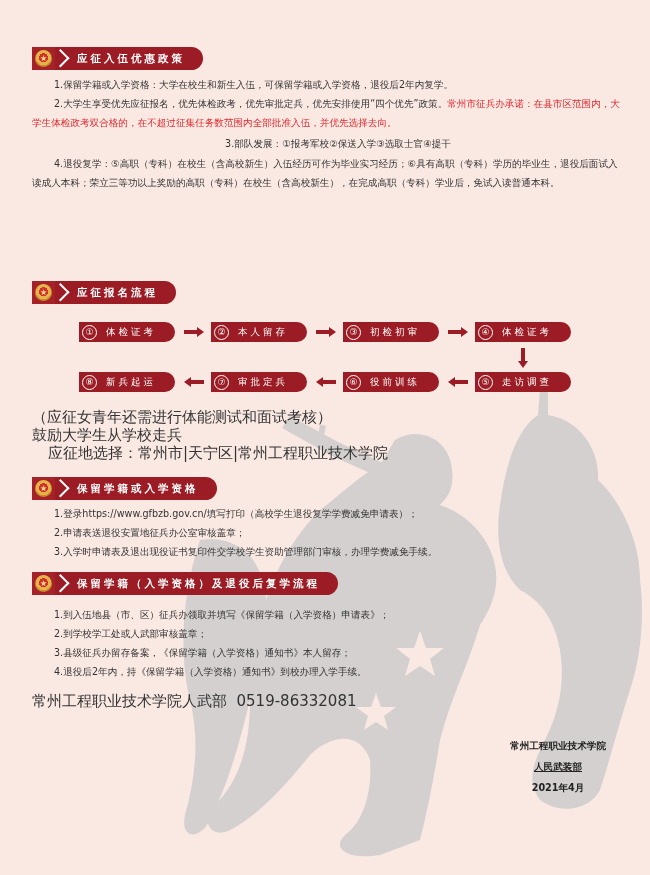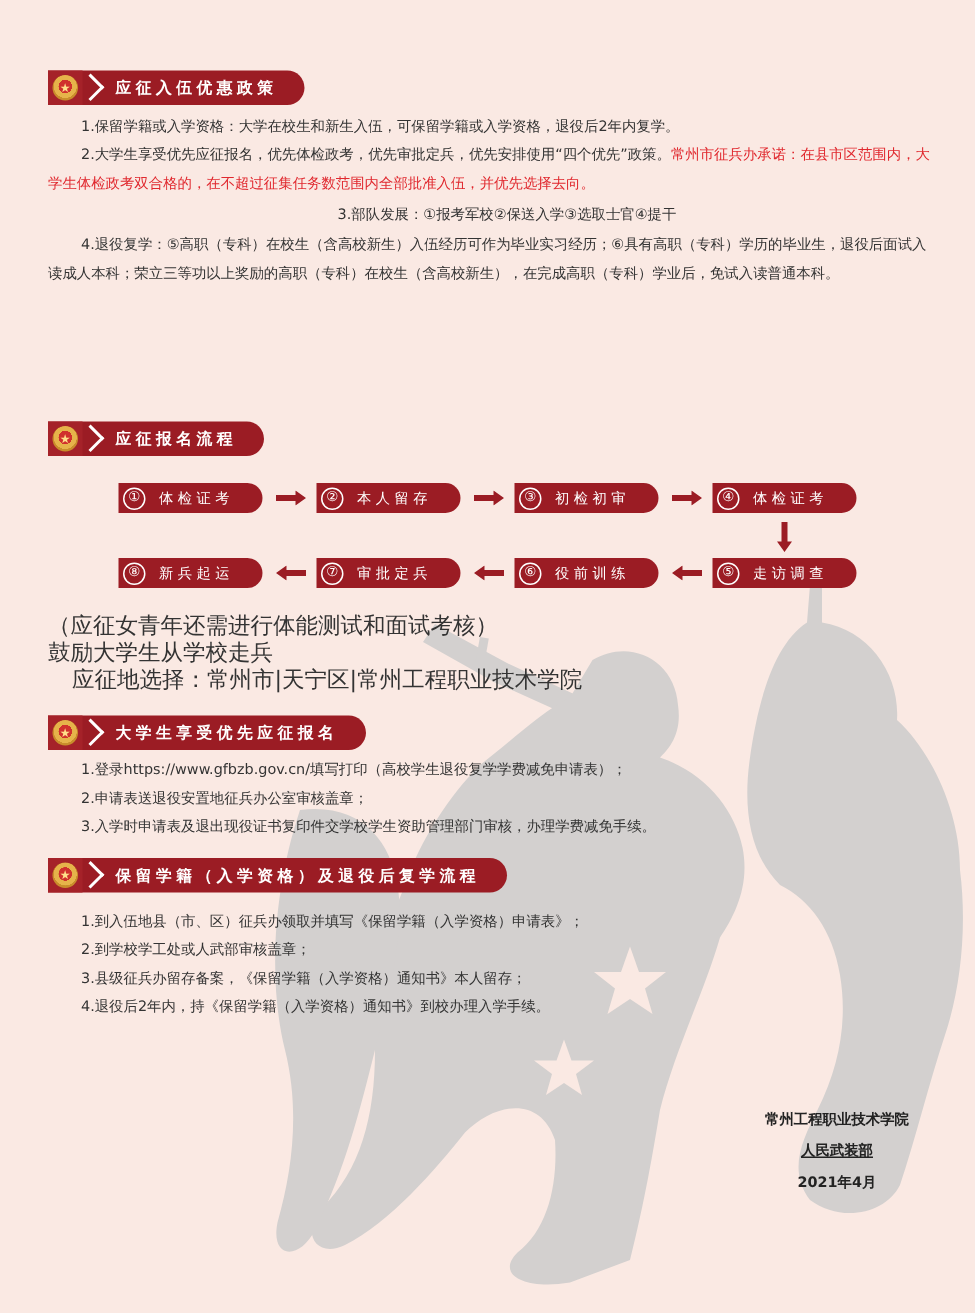--- a/index.html
+++ b/index.html
@@ -205,38 +205,39 @@
 
   <div class="plain" style="top:408px;">（应征女青年还需进行体能测试和面试考核）</div>
   <div class="plain" style="top:426px;">鼓励大学生从学校走兵</div>
   <div class="plain" style="top:444px;margin-left:16px;">应征地选择：常州市|天宁区|常州工程职业技术学院</div>
 
   <div class="banner" style="top:477px;">
     <div class="emblem">
         <div class="badge">★</div>
       </div>
     <div class="chev"></div>
-    <div class="title">大学生享受优先应征报名</div>
+    <div class="title">保留学籍或入学资格</div>
   </div>
 
   <div class="list-item" style="top:505px;">1.登录https://www.gfbzb.gov.cn/填写打印（高校学生退役复学学费减免申请表）；</div>
   <div class="list-item" style="top:524px;">2.申请表送退役安置地征兵办公室审核盖章；</div>
   <div class="list-item" style="top:543px;">3.入学时申请表及退出现役证书复印件交学校学生资助管理部门审核，办理学费减免手续。</div>
 
   <div class="banner" style="top:572px;">
     <div class="emblem">
         <div class="badge">★</div>
       </div>
     <div class="chev"></div>
     <div class="title">保留学籍（入学资格）及退役后复学流程</div>
   </div>
 
   <div class="list-item" style="top:606px;">1.到入伍地县（市、区）征兵办领取并填写《保留学籍（入学资格）申请表》；</div>
   <div class="list-item" style="top:625px;">2.到学校学工处或人武部审核盖章；</div>
   <div class="list-item" style="top:644px;">3.县级征兵办留存备案，《保留学籍（入学资格）通知书》本人留存；</div>
   <div class="list-item" style="top:663px;">4.退役后2年内，持《保留学籍（入学资格）通知书》到校办理入学手续。</div>
 
+  <div class="plain" style="top:692px; white-space:pre;">常州工程职业技术学院人武部  0519-86332081</div>
 
   <div class="signature" style="top:740px;">常州工程职业技术学院</div>
   <div class="signature" style="top:761px;text-decoration:underline;">人民武装部</div>
   <div class="signature" style="top:782px;">2021年4月</div>
 
 </div>
 
 </body></html>

